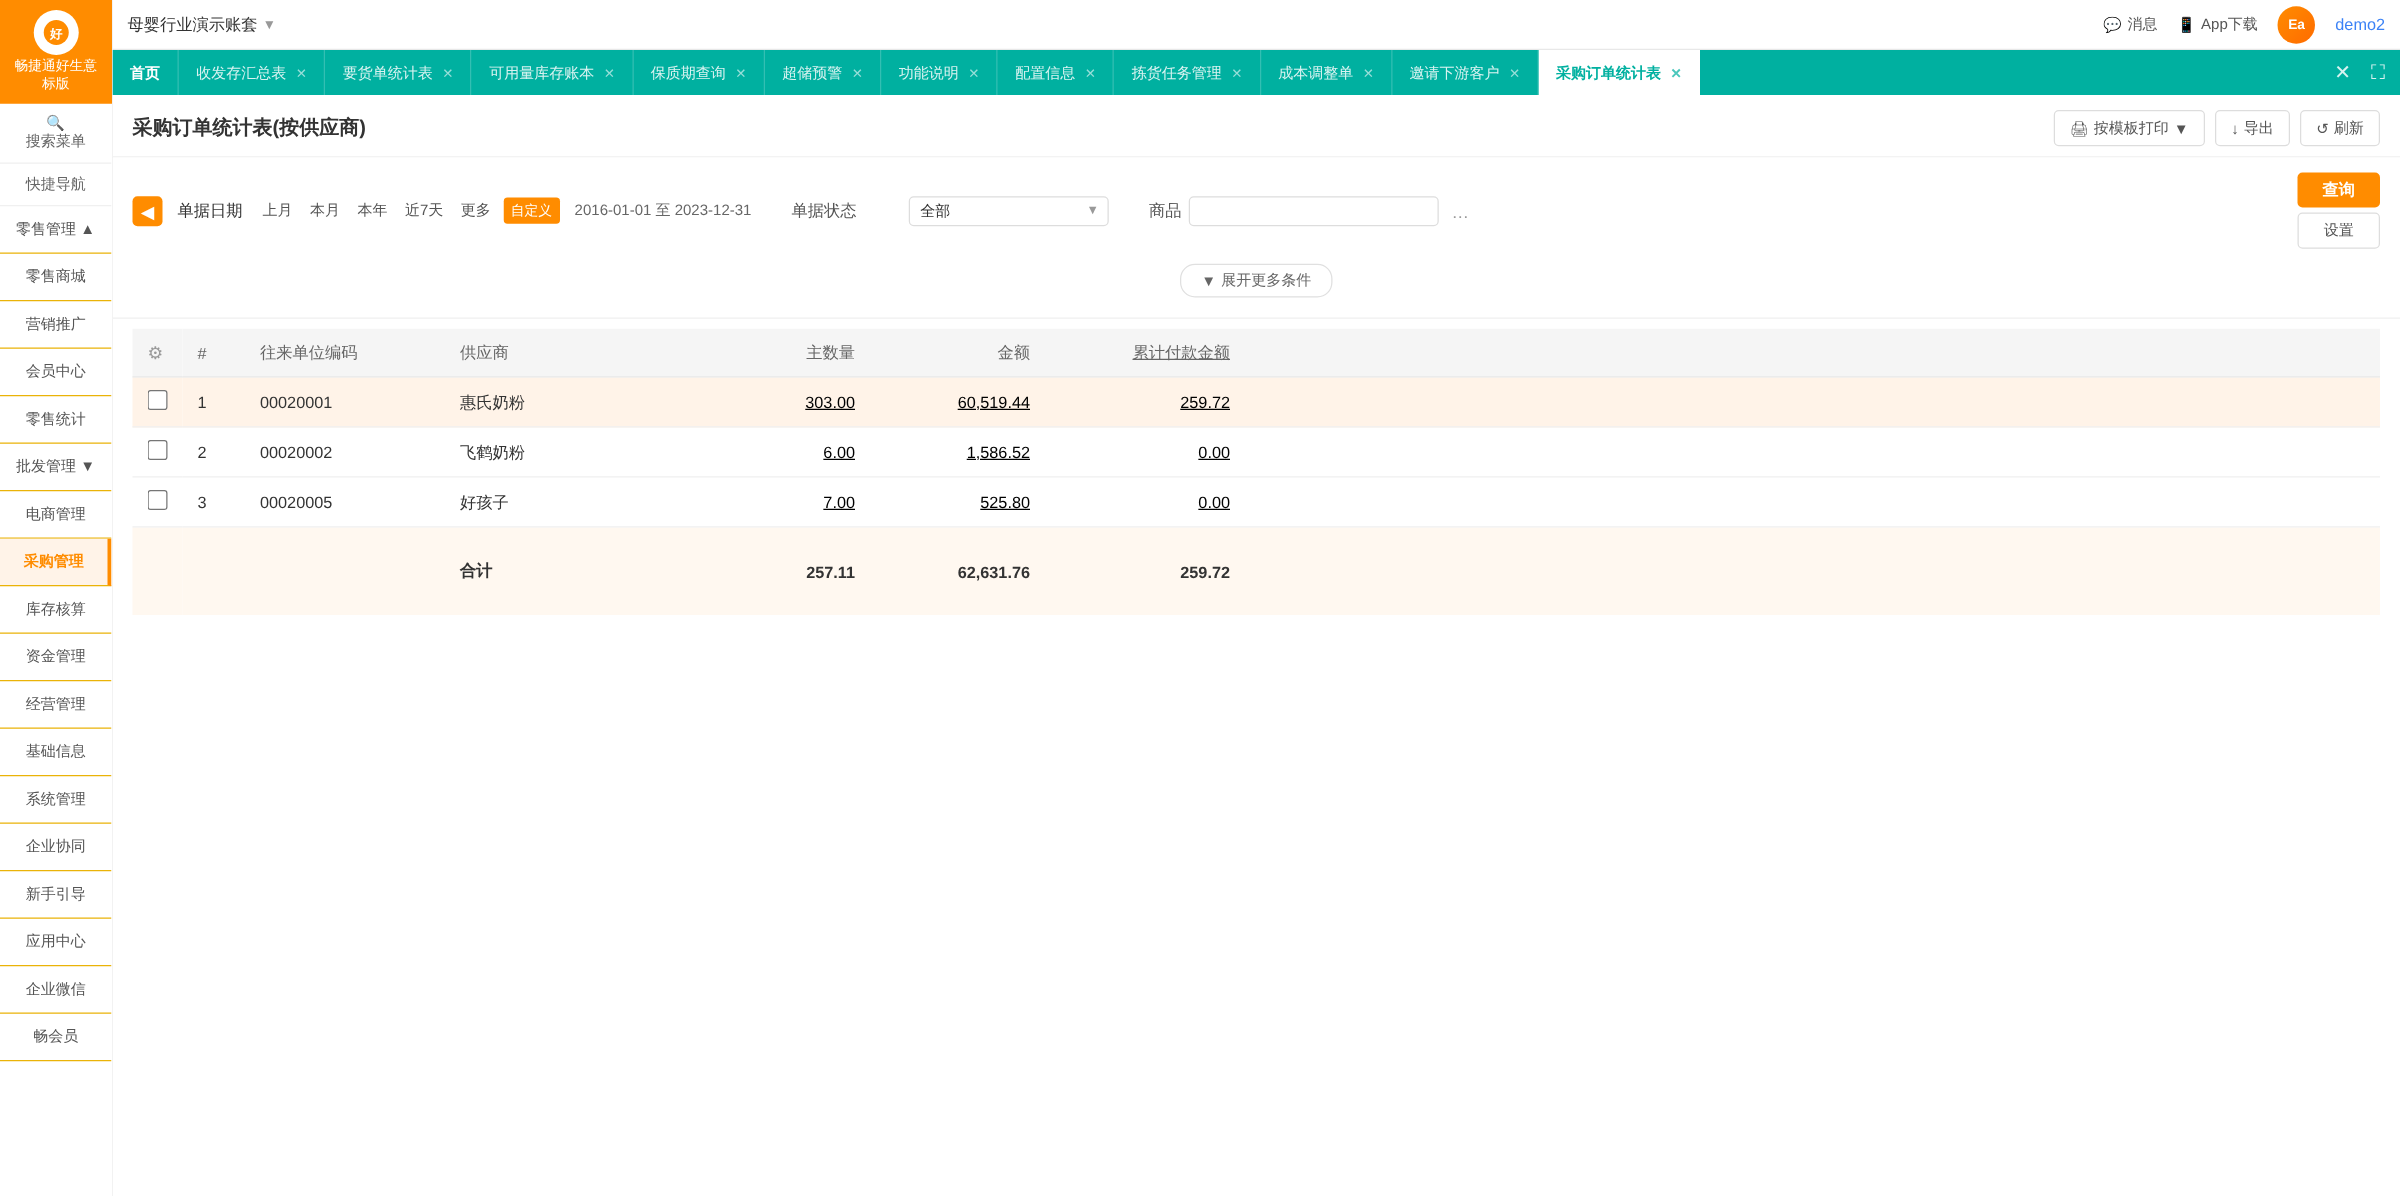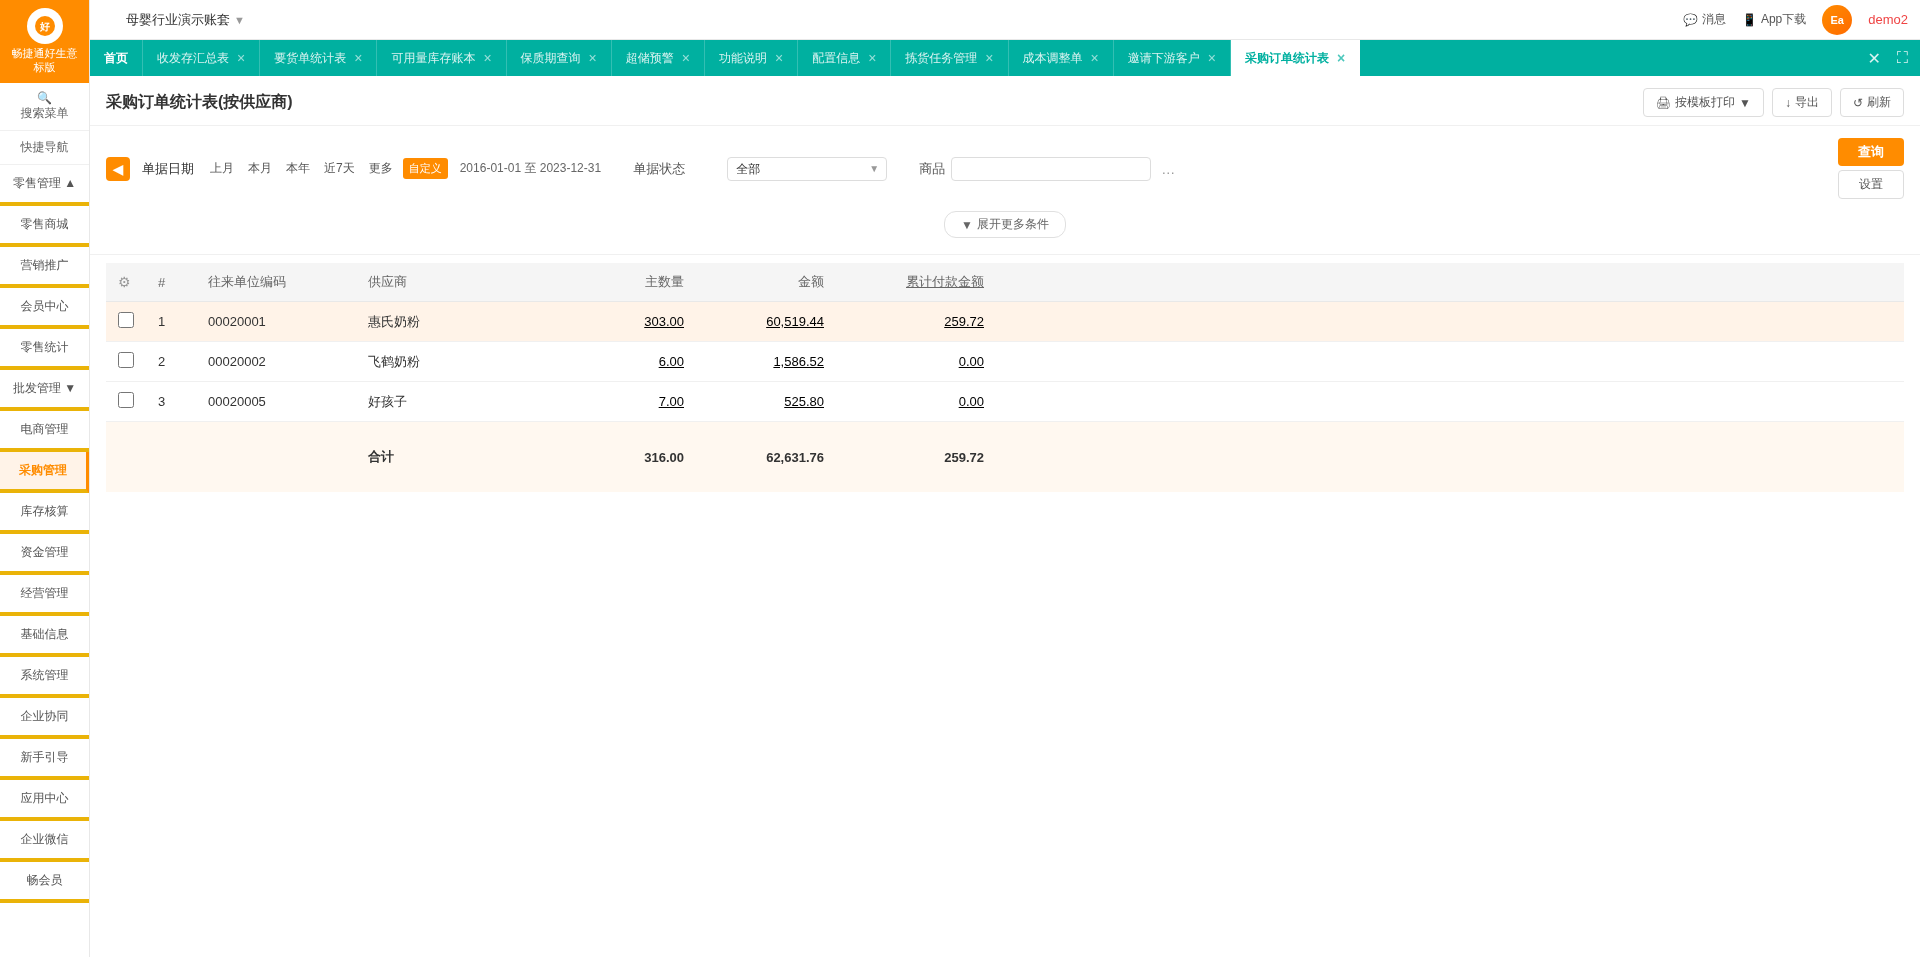--- a/index.html
+++ b/index.html
@@ -60,21 +60,21 @@
       padding: 10px 0;
       width: 100%;
       text-align: center;
       cursor: pointer;
       color: #555;
       font-size: 12px;
       display: flex;
       flex-direction: column;
       align-items: center;
       gap: 2px;
-      border-bottom: 4px solid #eab308;
+      border-bottom: 1px solid #eab308;
     }
     .sidebar-item.active { background: #fff3e8; color: #ff8c00; font-weight: bold; border-right: 3px solid #ff8c00; }
 
     
     .main-area {
       flex: 1;
       display: flex;
       flex-direction: column;
       overflow: hidden;
     }
@@ -86,21 +86,20 @@
       border-bottom: 1px solid #e8e8e8;
       display: flex;
       align-items: center;
       justify-content: space-between;
       padding: 0 12px;
     }
     .top-bar-left {
       display: flex;
       align-items: flex-end;
       gap: 8px;
-      margin-left: 24px;
     }
     .workspace-selector {
       display: flex;
       align-items: center;
       gap: 4px;
       color: #333;
       font-size: 13px;
       cursor: pointer;
     }
     .workspace-selector .arrow { color: #999; font-size: 11px; }
@@ -543,21 +542,21 @@
         <span>💬</span>
         <span>消息</span>
       </div>
       <div class="top-bar-action">
         <span>📱</span>
         <span>App下载</span>
       </div>
       <div class="avatar">
         <span>Ea</span>
       </div>
-      <span style="color:#ef4444;font-size:13px;cursor:pointer;">demo2</span>
+      <span style="color:#3b82f6;font-size:13px;cursor:pointer;">demo2</span>
     </div>
   </div>
 
   <div class="tab-bar">
     <div class="tab-item home">
       <span>首页</span>
     </div>
     <div class="tab-item">
       <span>收发存汇总表</span>
       <span class="tab-close">×</span>
@@ -766,21 +765,21 @@
               </td>
               <td></td>
             </tr>
           </tbody>
           <tfoot class="table-footer">
             <tr>
               <td></td>
               <td></td>
               <td></td>
               <td>合计</td>
-              <td class="col-qty" style="text-align:right;font-weight:bold;">316.00</td>
+              <td class="col-qty" style="text-align:right;font-weight:bold;">257.11</td>
               <td class="col-amount" style="text-align:right;font-weight:bold;">62,631.76</td>
               <td class="col-paid" style="text-align:right;font-weight:bold;">259.72</td>
               <td></td>
             </tr>
           </tfoot>
         </table>
       </div>
 
     </div>
   </div>

